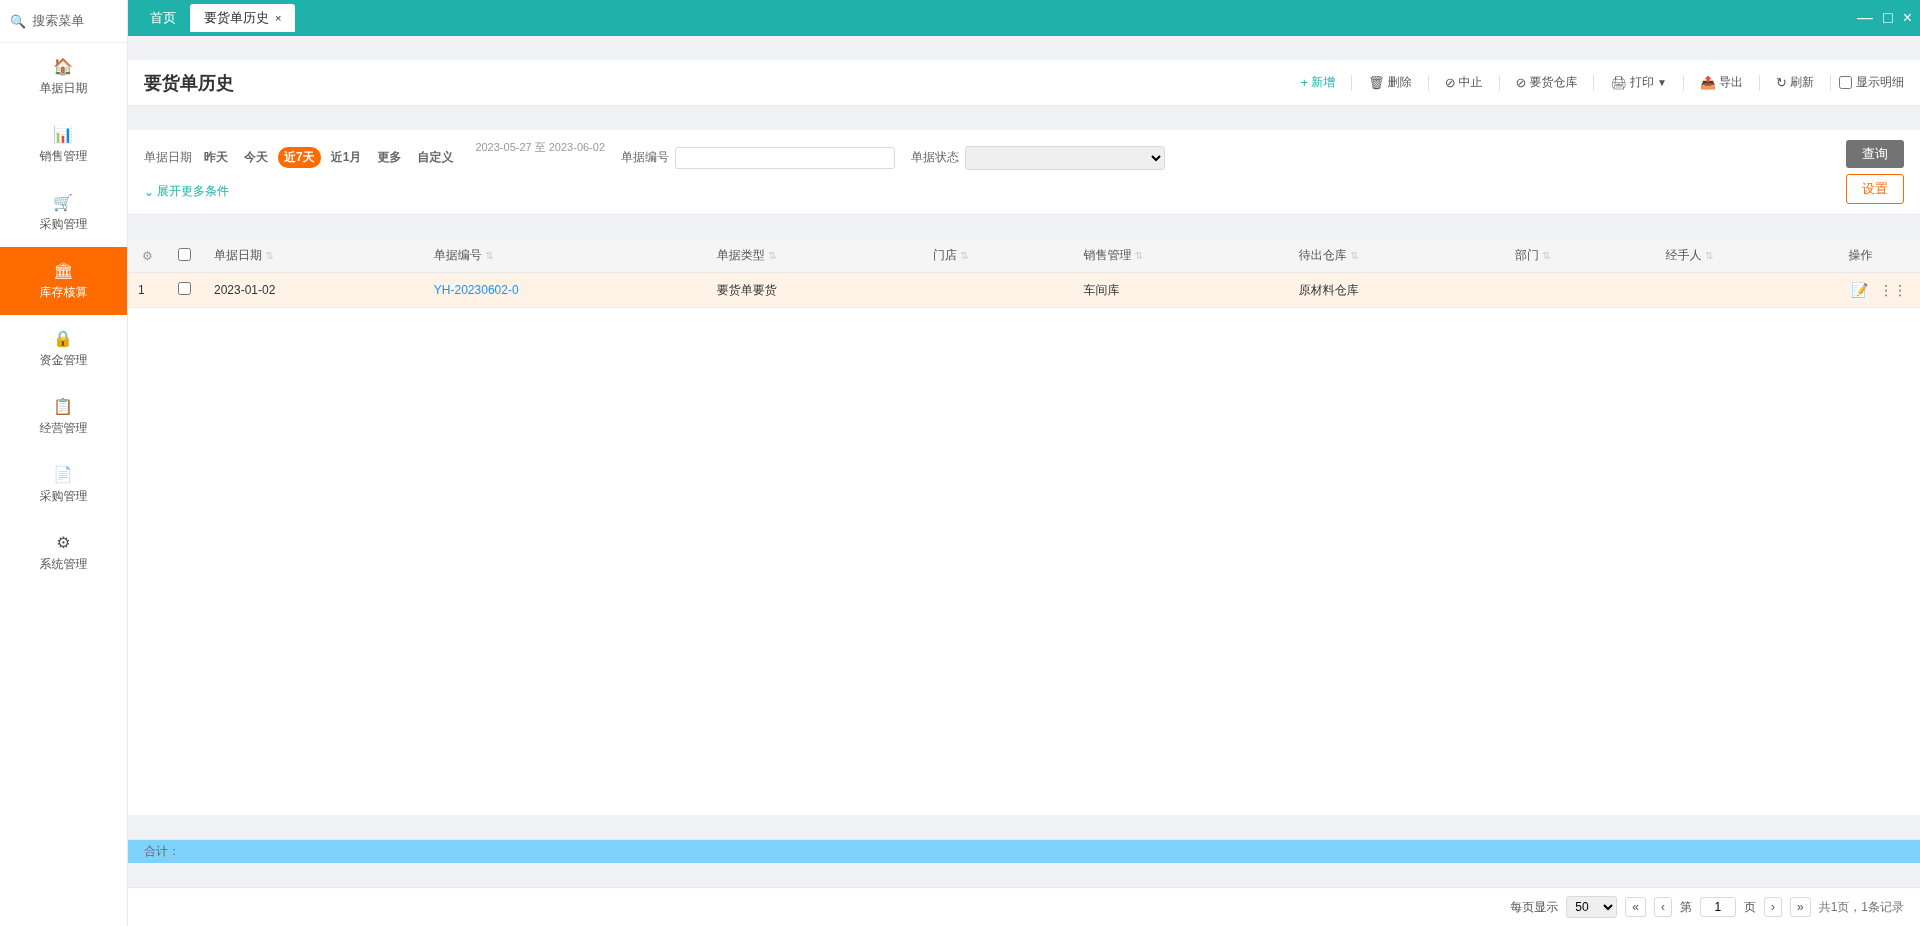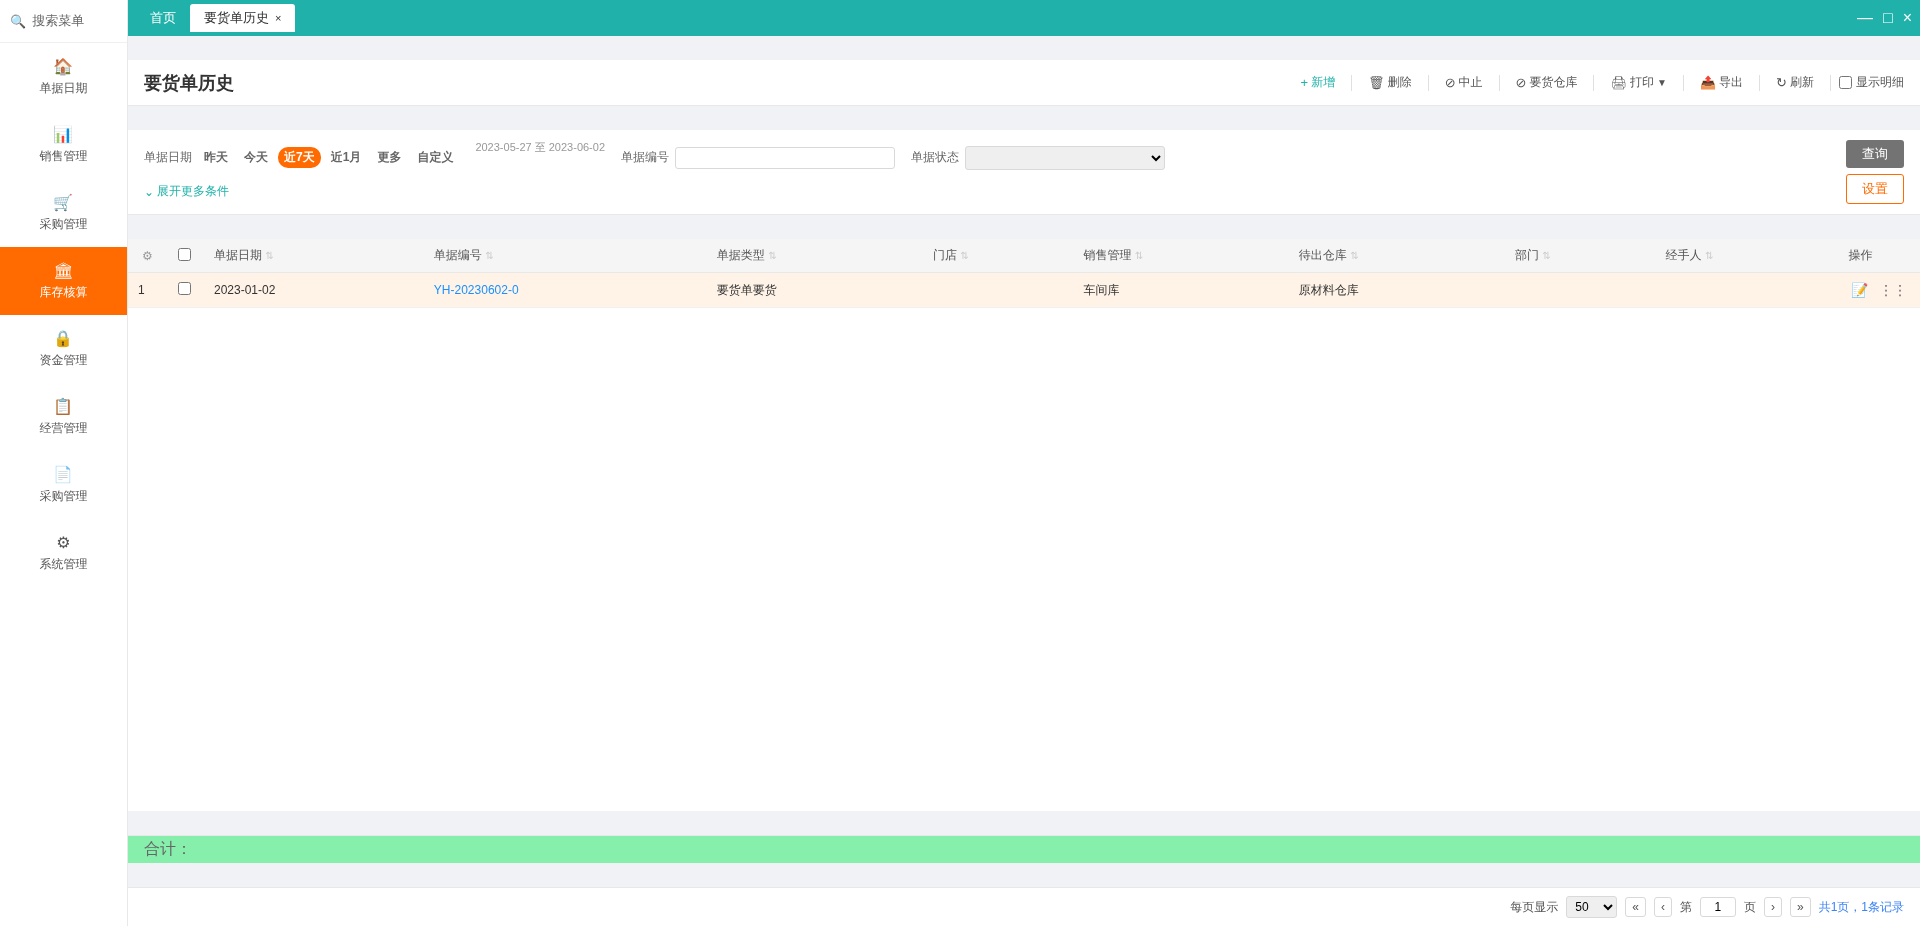--- a/index.html
+++ b/index.html
@@ -56,26 +56,26 @@
     .data-table th { padding: 8px 10px; text-align: left; color: #555; font-weight: normal; border-bottom: 1px solid #e8e8e8; white-space: nowrap; position: relative; }
     .data-table th .sort-icon { color: #ccc; font-size: 10px; }
     .data-table td { padding: 7px 10px; border-bottom: 1px solid #f0f0f0; color: #333; }
     .data-table tr.row-highlighted { background: #fff3e8; }
     .table-settings-icon { color: #999; cursor: pointer; padding: 4px; }
     .link-text { color: #1890ff; cursor: pointer; text-decoration: none; }
     .row-ops { display: flex; gap: 4px; }
     .row-op-btn { cursor: pointer; color: #666; font-size: 14px; border: none; background: none; padding: 2px 3px; }
 
     
-    .table-footer { background: #86efac; border-top: 1px solid #e8e8e8; padding: 3px 16px; font-size: 16px; color: #666; flex-shrink: 0; }
+    .table-footer { background: #7dd3fc; border-top: 1px solid #e8e8e8; padding: 3px 16px; font-size: 12px; color: #666; flex-shrink: 0; }
     .pagination-bar { background: #fff; border-top: 1px solid #e8e8e8; padding: 8px 16px; display: flex; align-items: center; justify-content: flex-end; gap: 8px; font-size: 12px; color: #555; flex-shrink: 0; }
     .page-size-select { border: 1px solid #d9d9d9; border-radius: 3px; padding: 2px 4px; font-size: 12px; cursor: pointer; }
     .page-nav-btn { border: 1px solid #d9d9d9; border-radius: 3px; padding: 2px 6px; cursor: pointer; background: #fff; font-size: 12px; color: #555; }
     .page-input { border: 1px solid #d9d9d9; border-radius: 3px; width: 36px; padding: 2px 6px; font-size: 12px; text-align: center; }
-    .total-info { color: #3b82f6; }
+    .total-info { color: #737373; }
     .filter-and-action { display: flex; align-items: flex-start; }
     .filter-fields { flex: 1; }
     .filter-actions { display: flex; flex-direction: column; gap: 6px; margin-left: 10px; }
     .separator { width: 1px; height: 16px; background: #e0e0e0; margin: 0 2px; }
   </style>
 </head>
 <body>
 
 <div class="sidebar">
   <div class="sidebar-search">

